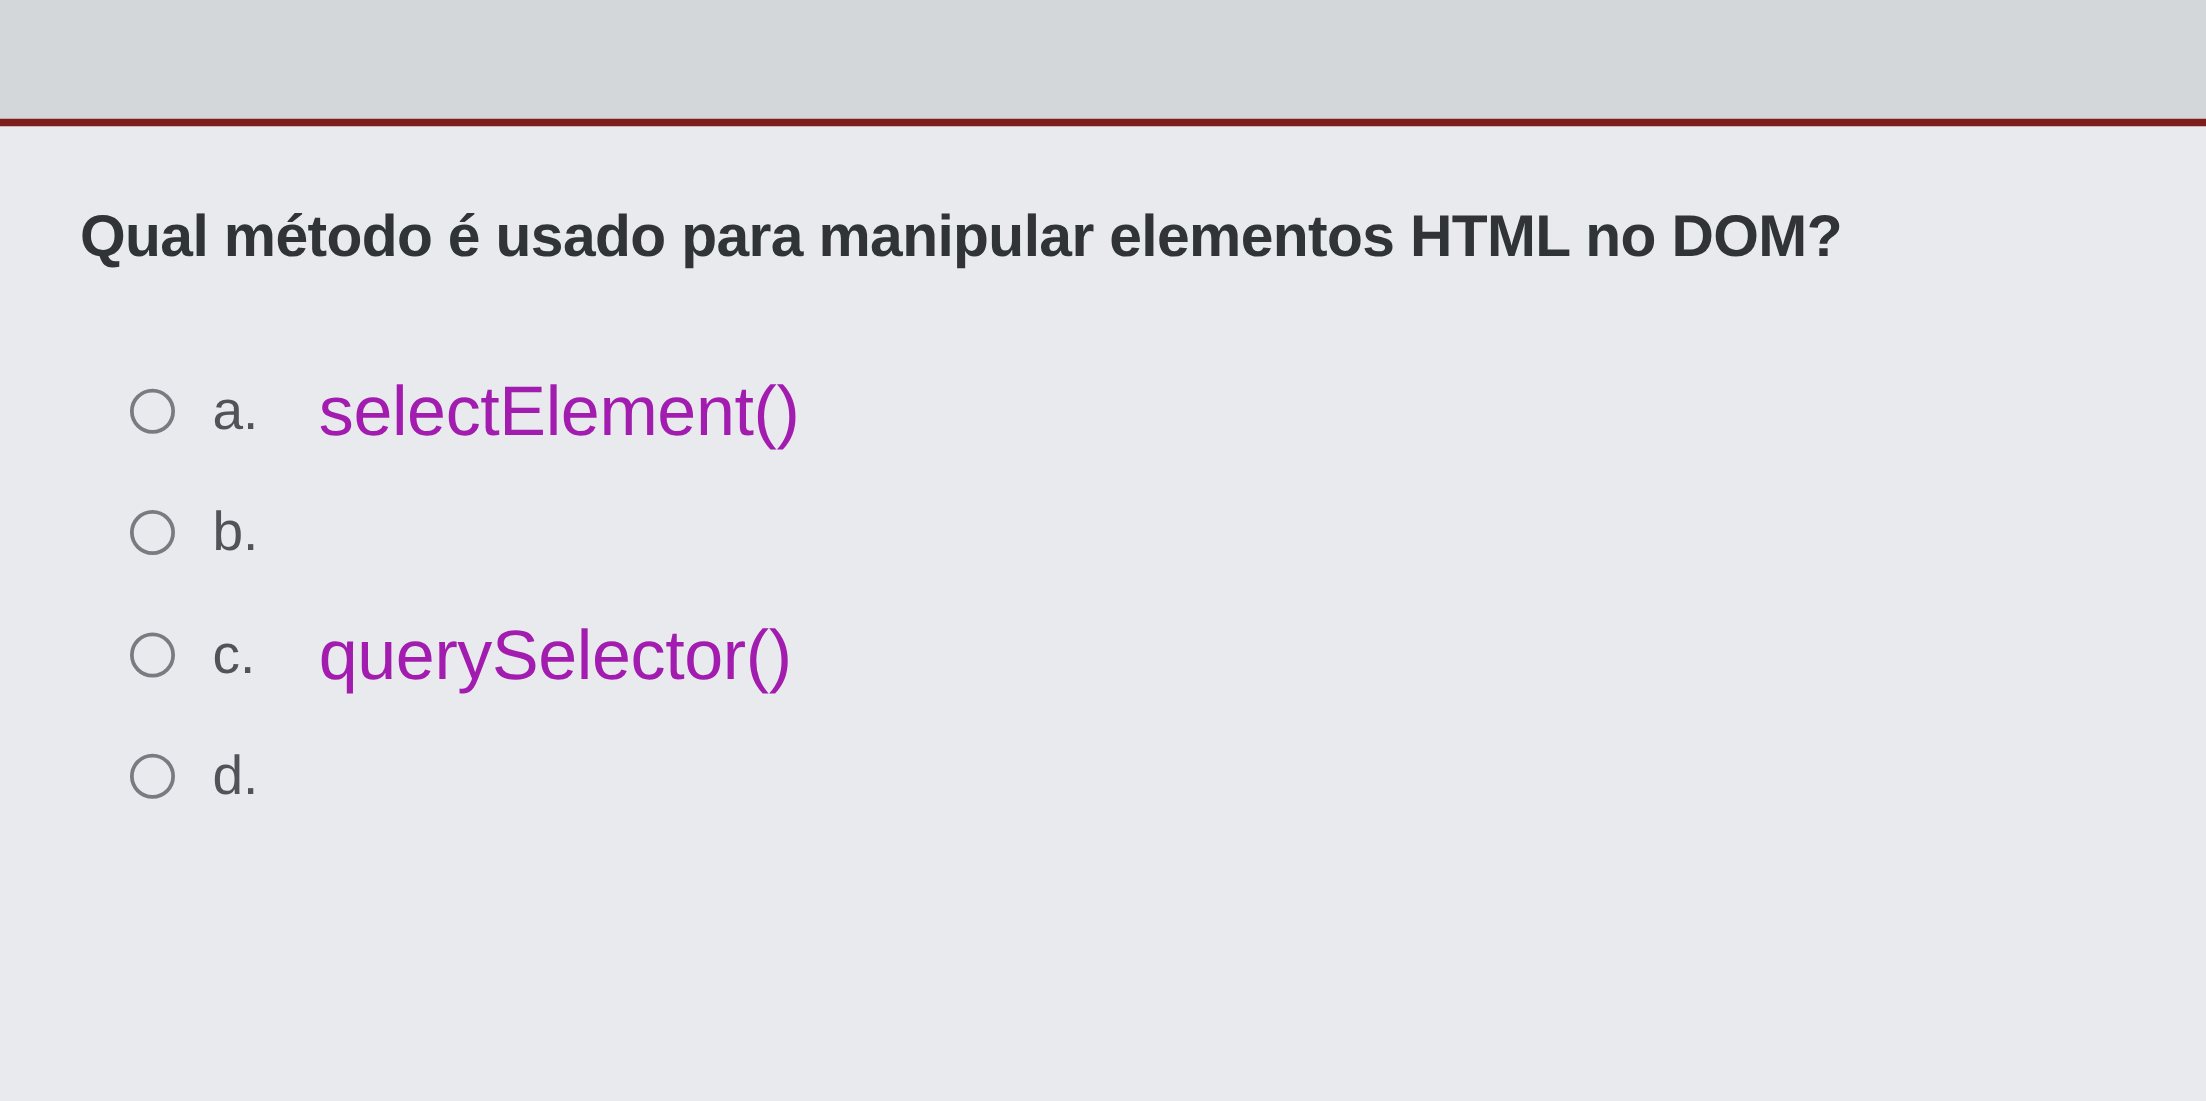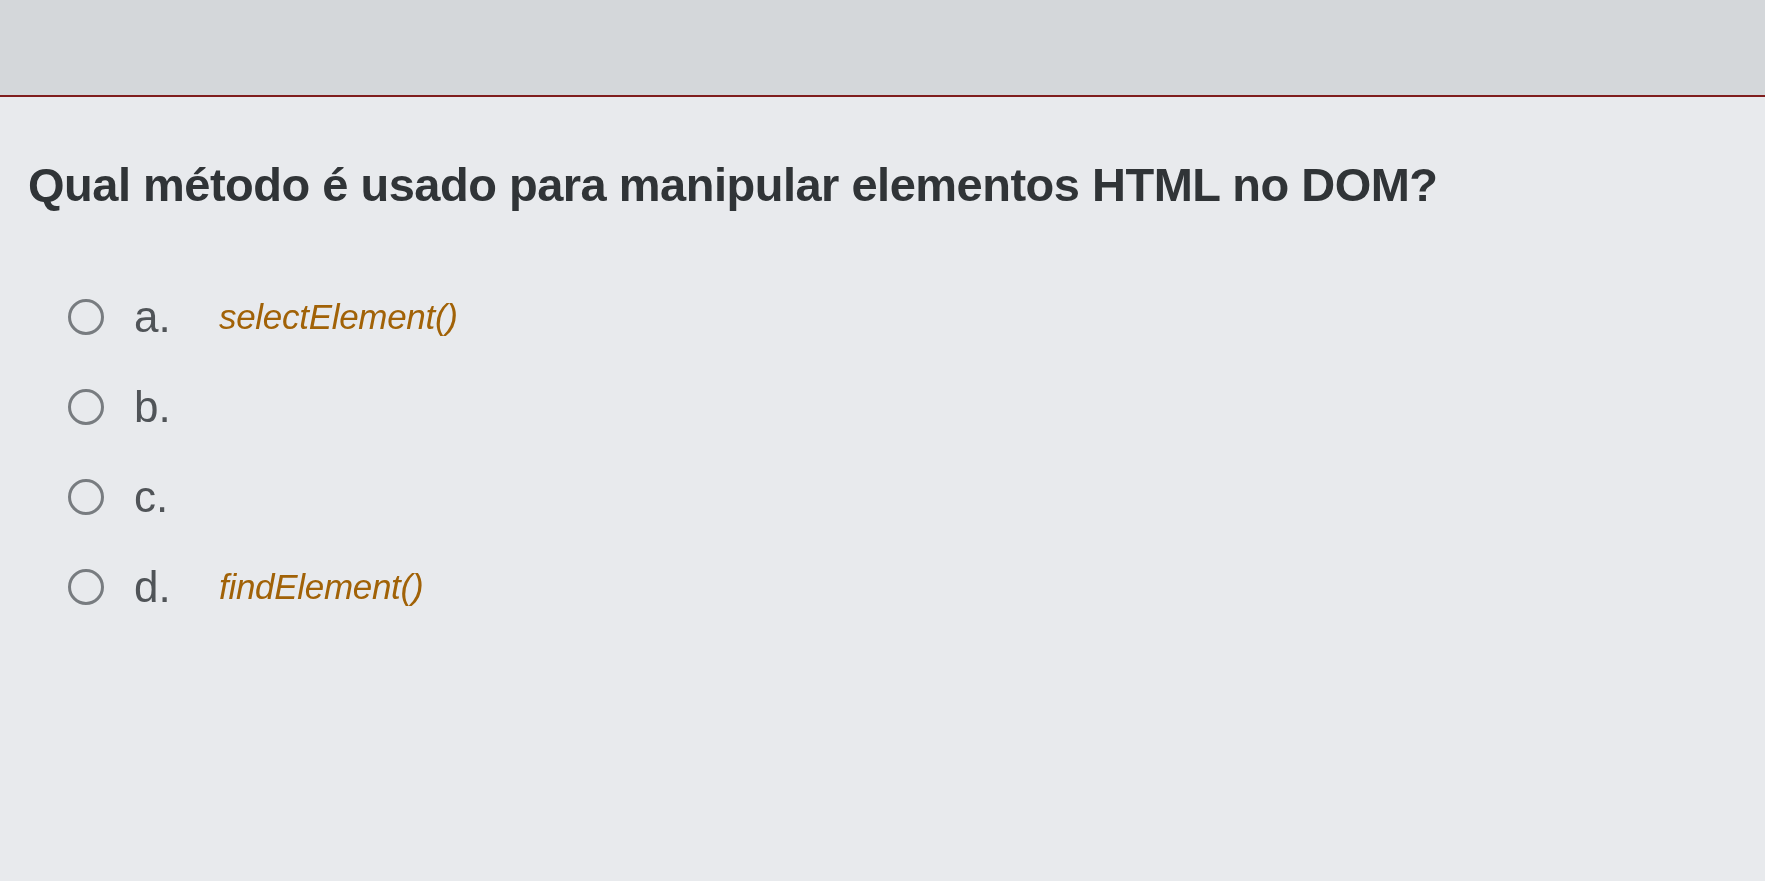--- a/index.html
+++ b/index.html
@@ -14,22 +14,22 @@
       height: 881px;
       overflow: hidden;
     }
     .outer-margin {
       background: #d4d7da;
       height: 95px;
       width: 100%;
     }
     .question-box {
       background: #e8eaed;
-      border-top: 2px solid #7f1d1d;
-      padding: 60px 40px 80px 28px;
+      border-top: 6px solid #7f1d1d;
+      padding: 60px 40px 80px 64px;
       min-height: 786px;
     }
     .question-text {
       font-size: 47px;
       font-weight: 600;
       color: #303437;
       margin-bottom: 80px;
       letter-spacing: -0.5px;
     }
     .options {
@@ -51,24 +51,23 @@
       border-radius: 50%;
       background: transparent;
       flex-shrink: 0;
     }
     .option-letter {
       font-size: 44px;
       color: #505458;
       min-width: 55px;
     }
     .option-text {
-      font-size: 35px;
-      color: #a16207;
+      font-size: 56px;
+      color: #a21caf;
       letter-spacing: -0.3px;
-      font-style: italic;
     }
   </style>
 </head>
 <body>
 
 <div class="outer-margin"></div>
 
 <div class="question-box">
   <div class="question-text">Qual método é usado para manipular elementos HTML no DOM?</div>
 
@@ -81,22 +80,22 @@
     </label>
 
     <label class="option-row">
       <span class="radio-circle"></span>
       <span class="option-letter">b.</span>
     </label>
 
     <label class="option-row">
       <span class="radio-circle"></span>
       <span class="option-letter">c.</span>
+      <span class="option-text">querySelector()</span>
     </label>
 
     <label class="option-row">
       <span class="radio-circle"></span>
       <span class="option-letter">d.</span>
-      <span class="option-text">findElement()</span>
     </label>
 
   </div>
 </div>
 
 </body></html>

